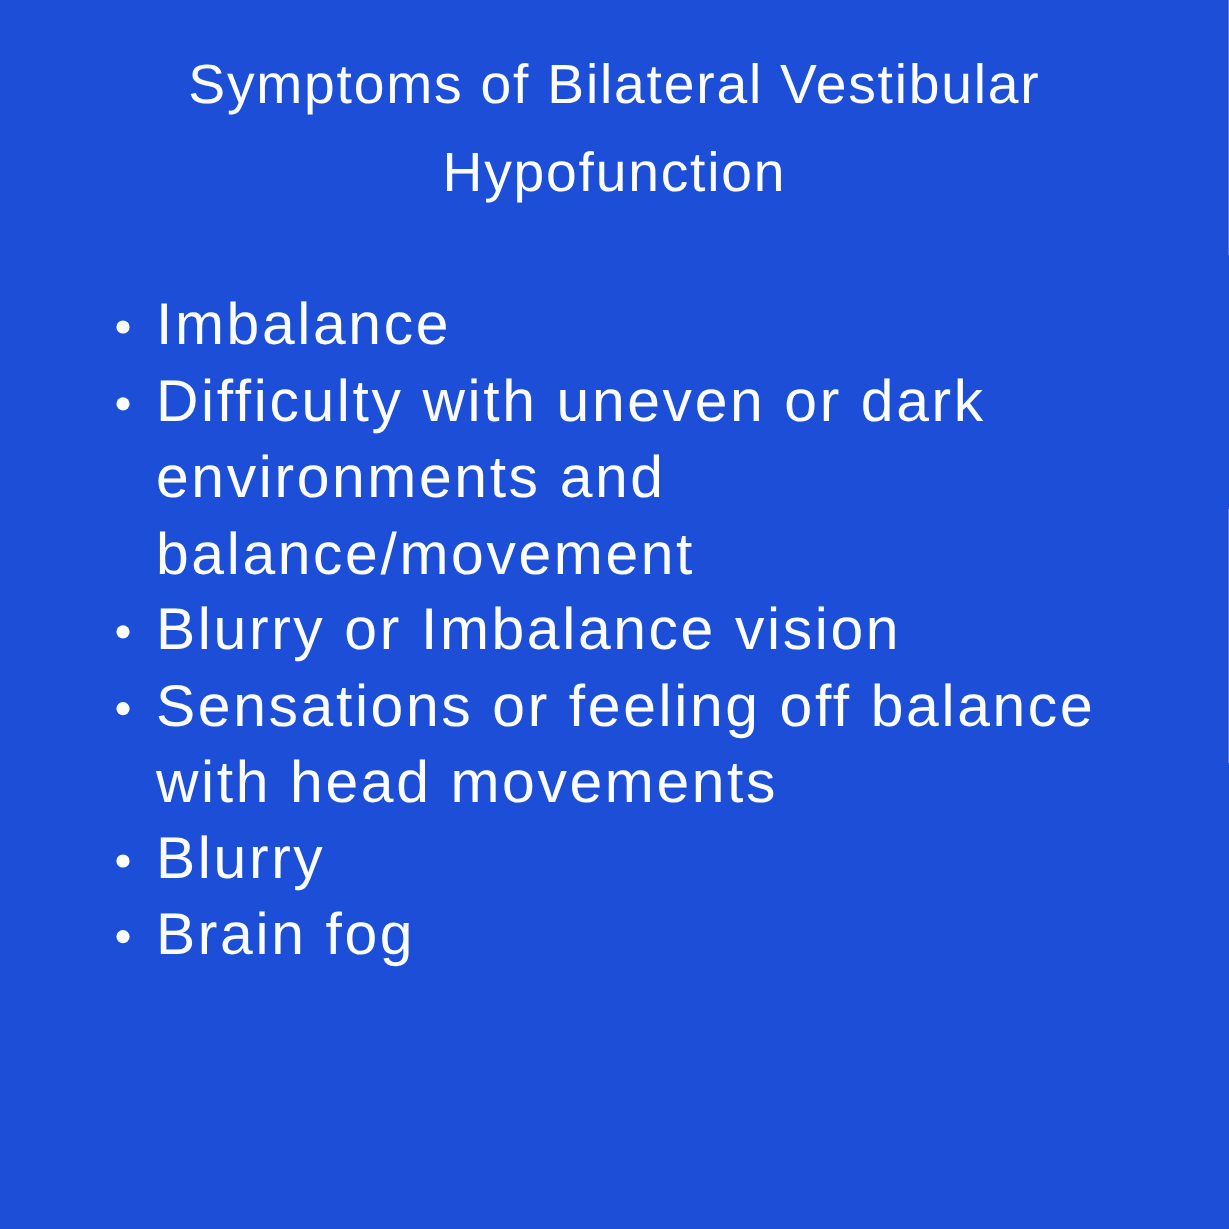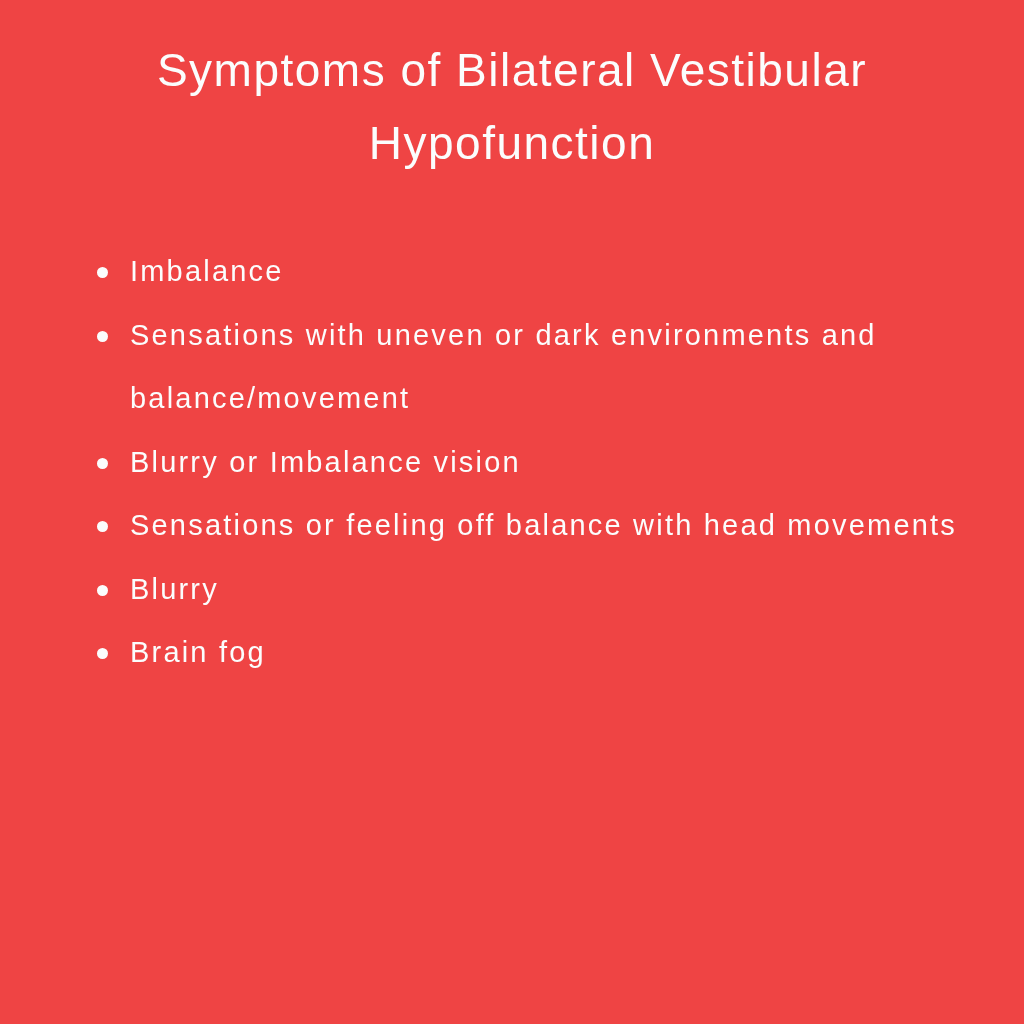--- a/index.html
+++ b/index.html
@@ -22,21 +22,21 @@
     font-size: 46px;
     font-weight: 400;
     line-height: 73px;
     letter-spacing: 1.5px;
   }
   .symptom-list {
     list-style: none;
     margin: 60px 0 0 97px;
     padding: 0;
     width: 890px;
-    font-size: 29px;
+    font-size: 49px;
     line-height: 63.5px;
     letter-spacing: 2.2px;
   }
   .bullet-item {
     display: flex;
     align-items: flex-start;
   }
   .bullet-dot {
     flex: 0 0 auto;
     width: 11px;
@@ -45,31 +45,31 @@
     border-radius: 50%;
     background: #fbfdfd;
   }
   .bullet-text {
     flex: 1 1 auto;
   }
 </style>
 </head>
 <body>
 
-<div class="slide" style="background: #ef4444; color: rgb(251, 253, 253);">
+<div class="slide" style="background: #1d4ed8; color: rgb(251, 253, 253);">
   <h1 class="slide-title">Symptoms of Bilateral Vestibular Hypofunction</h1>
 
   <ul class="symptom-list">
     <li class="bullet-item">
       <span class="bullet-dot" style="background: rgb(251, 253, 253);"></span>
       <span class="bullet-text">Imbalance</span>
     </li>
     <li class="bullet-item">
       <span class="bullet-dot" style="background: rgb(251, 253, 253);"></span>
-      <span class="bullet-text">Sensations with uneven or dark environments and balance/movement</span>
+      <span class="bullet-text">Difficulty with uneven or dark environments and balance/movement</span>
     </li>
     <li class="bullet-item">
       <span class="bullet-dot" style="background: rgb(251, 253, 253);"></span>
       <span class="bullet-text">Blurry or Imbalance vision</span>
     </li>
     <li class="bullet-item">
       <span class="bullet-dot" style="background: rgb(251, 253, 253);"></span>
       <span class="bullet-text">Sensations or feeling off balance with head movements</span>
     </li>
     <li class="bullet-item">

